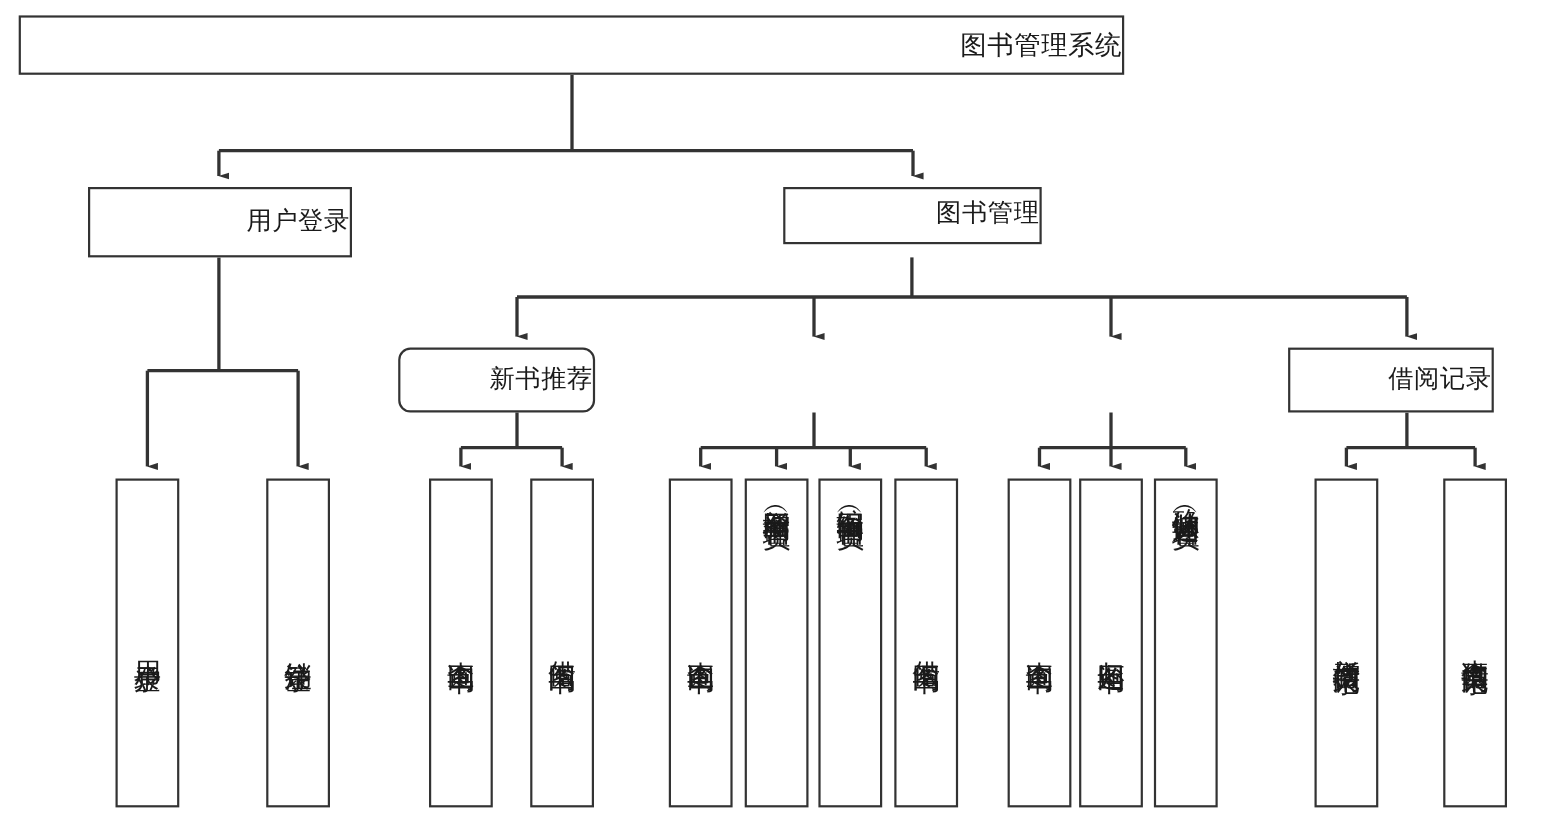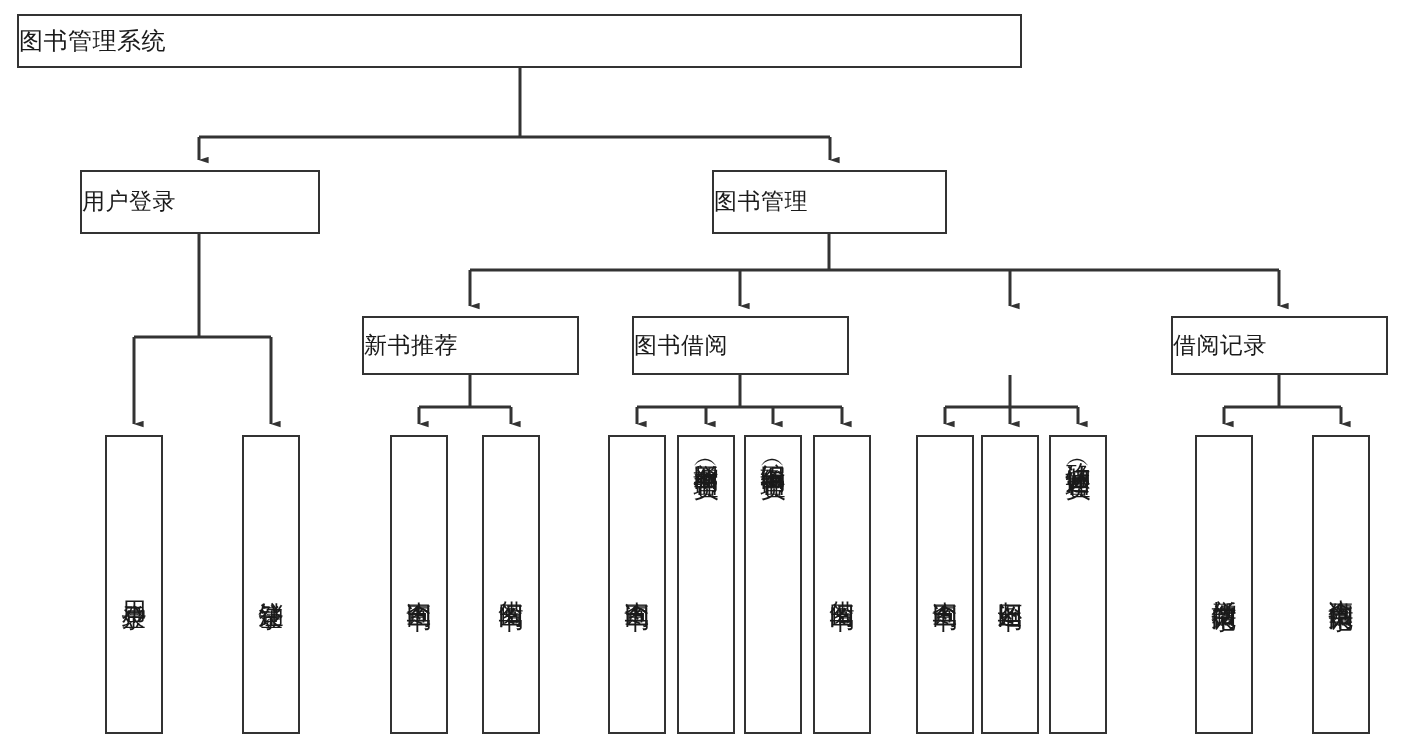--- a/index.html
+++ b/index.html
@@ -26,21 +26,21 @@
     height: 747px;
     pointer-events: none;
   }
   .node {
     position: absolute;
     box-sizing: border-box;
     border: 2px solid #333333;
     background: #ffffff;
     display: flex;
     align-items: center;
-    justify-content: flex-start;
+    justify-content: flex-end;
     color: #1a1a1a;
     z-index: 2;
   }
   .node-label {
     display: block;
     text-align: center;
     line-height: 1.18;
     letter-spacing: 0.5px;
   }
   
@@ -137,34 +137,31 @@
   </svg>
 
   <div class="node h root" style="left:17px; top:14px; width:1005px; height:54px;">
     <span class="node-label">图书管理系统</span>
   </div>
 
   <div class="node h" style="left:80px; top:170px; width:240px; height:64px;">
     <span class="node-label">用户登录</span>
   </div>
 
-  <div class="node h" style="left:712px; top:170px; width:235px; height:64px;">
+  <div class="node h" style="left:712px; top:170px; width:235px; height:52px;font-family:Liberation Mono, monospace;">
     <span class="node-label">图书管理</span>
   </div>
 
-  <div class="node h" style="left:362px; top:316px; width:217px; height:59px;">
+  <div class="node h" style="left:362px; top:316px; width:179px; height:59px;border-radius:11px;">
     <span class="node-label">新书推荐</span>
   </div>
 
-  <div class="node h" style="left:632px; top:316px; width:217px; height:59px;">
-    <span class="node-label">图书借阅</span>
-  </div>
-
-
-  <div class="node h" style="left:1171px; top:316px; width:217px; height:59px;">
+
+
+  <div class="node h" style="left:1171px; top:316px; width:187px; height:59px;">
     <span class="node-label">借阅记录</span>
   </div>
 
   <div class="node v centered" style="left:105px; top:435px; width:58px; height:299px;">
     <span class="node-label">用户登录</span>
   </div>
 
   <div class="node v centered" style="left:242px; top:435px; width:58px; height:299px;">
     <span class="node-label">注销登录</span>
   </div>

